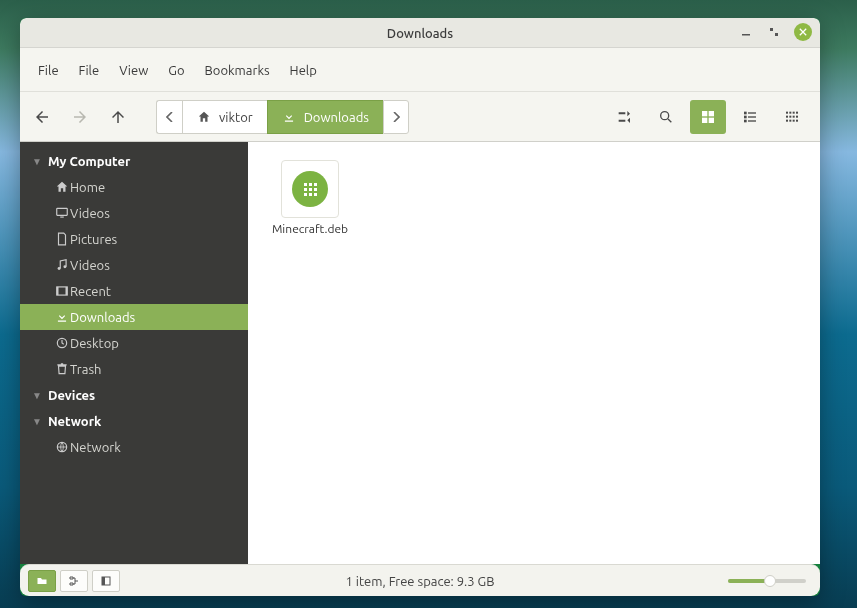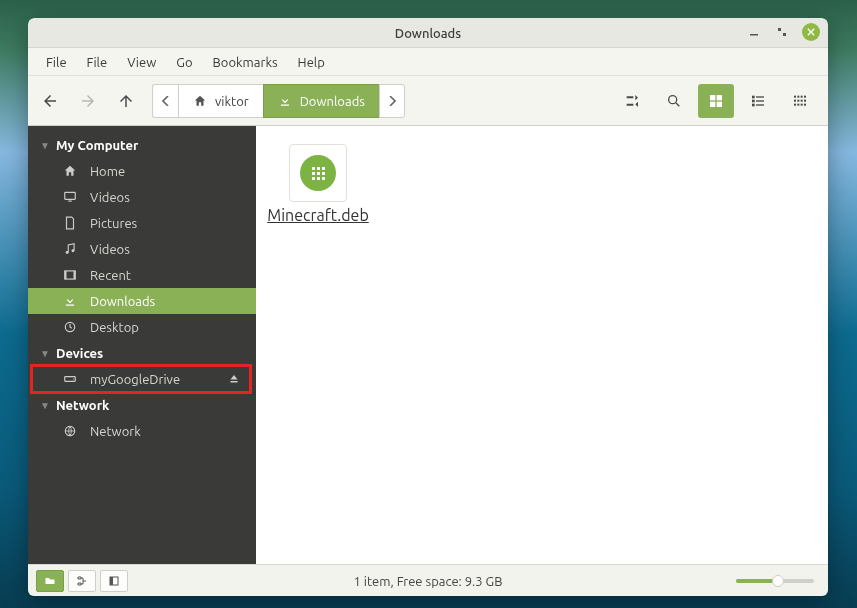--- a/index.html
+++ b/index.html
@@ -1,47 +1,47 @@
 <!DOCTYPE html>
 <html><head>
 <meta charset="utf-8">
 <style>
 * { box-sizing: border-box; margin: 0; padding: 0; font-family: "Ubuntu", "Cantarell", sans-serif; }
 body {
   background: linear-gradient(180deg, #2b5f4a 0%, #3d7a5f 8%, #86b8e0 25%, #0c6b8f 55%, #0a5a7a 80%, #083d52 100%);
   width: 857px; height: 608px; overflow: hidden; position: relative;
 }
 .window {
-  position: absolute; left: 28px; top: 18px; width: 800px; height: 578px;
+  position: absolute; left: 20px; top: 18px; width: 800px; height: 578px;
   background: #15803d; border-radius: 6px; box-shadow: 0 6px 24px rgba(0,0,0,.35);
   display: flex; flex-direction: column; overflow: hidden;
 }
 .titlebar {
   height: 30px; background: #e8e8e2; display: flex; align-items: center; justify-content: center;
   position: relative; border-top-left-radius: 6px; border-top-right-radius: 6px;
   border-bottom: 1px solid #d5d5d0;
 }
 .titlebar .title { font-size: 13px; color: #3b3b3b; font-weight: 500; }
 .win-controls { position: absolute; right: 8px; top: 5px; display: flex; gap: 12px; align-items: center; }
 .win-btn { width: 16px; height: 16px; display:flex; align-items:center; justify-content:center; color:#555; font-size:12px; cursor:pointer; }
 .close-btn { width: 18px; height: 18px; background:#8fb944; border-radius:50%; display:flex; align-items:center; justify-content:center; }
 .close-btn svg { width:8px; height:8px; }
 .menubar {
-  height: 28px; background:#f5f5f0; display:flex; align-items:center; padding:0 10px; gap:4px;
+  height: 44px; background:#f5f5f0; display:flex; align-items:center; padding:0 10px; gap:4px;
   border-bottom:1px solid #e0e0da;
 }
 .menubar .menu-item { font-size:13px; color:#3a3a3a; padding:4px 8px; cursor:pointer; }
 .toolbar {
   height: 50px; background:#f5f5f0; display:flex; align-items:center; padding:0 10px; gap:8px;
   border-bottom:1px solid #d0d0ca;
 }
 .nav-group { display:flex; gap:14px; align-items:center; }
 .nav-btn { width:24px; height:24px; display:flex; align-items:center; justify-content:center; color:#4a4a4a; cursor:pointer; }
 .nav-btn.disabled { color:#b8b8b0; cursor:default; }
-.breadcrumb { display:flex; margin-left:6px; }
+.breadcrumb { display:flex; margin-left:18px; }
 .bc-prev {
   width:26px; height:34px; background:#fff; border:1px solid #cfcfc7;
   display:flex; align-items:center; justify-content:center; color:#666; font-size:14px;
   border-top-left-radius:3px; border-bottom-left-radius:3px;
   border-right:none;
 }
 .bc-seg {
   height:34px; display:flex; align-items:center; padding:0 14px; gap:8px;
   background:#fff; border:1px solid #cfcfc7; font-size:13px; color:#444;
   border-right:none;
@@ -62,21 +62,21 @@
 .body { flex:1; display:flex; min-height:0; }
 .sidebar {
   width:228px; background:#3a3a38; color:#ddd; display:flex; flex-direction:column;
   padding-top:6px; font-size:13px;
 }
 .sb-header {
   display:flex; align-items:center; gap:6px; padding:6px 12px; color:#fff; font-weight:600;
 }
 .sb-header .chev { font-size:10px; color:#888; }
 .sb-item {
-  display:flex; align-items:center; gap:12px; padding:6px 12px 6px 34px;
+  display:flex; align-items:center; gap:0; padding:6px 12px 6px 34px;
   color:#d5d5d0; cursor:pointer; position:relative;
 }
 .sb-item .ico { width:16px; display:flex; justify-content:center; }
 .sb-item.active { background:#8bb157; color:#fff; }
 .sb-item .eject { margin-left:auto; margin-right:4px; }
 .sb-item.underlined .lbl { text-decoration: underline; }
 .highlight-box {
   position:absolute; left:2px; right:4px; top:-2px; bottom:-2px;
   border:3px solid #e32424; pointer-events:none;
 }
@@ -90,21 +90,21 @@
 .file-icon {
   width:58px; height:58px; background:#fff; border:1px solid #e2e2da; border-radius:4px;
   display:flex; align-items:center; justify-content:center;
 }
 .deb-badge {
   width:36px; height:36px; background:#7cb342; border-radius:50%;
   display:flex; align-items:center; justify-content:center;
 }
 .deb-badge .grid { display:grid; grid-template-columns:repeat(3,3px); grid-template-rows:repeat(3,3px); gap:2px; }
 .deb-badge .grid span { background:#fff; width:3px; height:3px; }
-.file-label { font-size:16px; color:#333; text-align:center; line-height:1.2;text-decoration:underline; }
+.file-label { font-size:12px; color:#333; text-align:center; line-height:1.2; }
 .statusbar {
   height:32px; background:#f3f3ee; border-top:1px solid #d9d9d2;
   display:flex; align-items:center; padding:0 8px; font-size:13px; color:#444;
 }
 .sb-left-btns { display:flex; gap:4px; }
 .sbtn {
   width:28px; height:22px; background:#fdfdfb; border:1px solid #cfcfc7; border-radius:2px;
   display:flex; align-items:center; justify-content:center; cursor:pointer;
 }
 .sbtn.active { background:#8bb157; border-color:#7aa046; color:#fff; }
@@ -314,39 +314,32 @@
       </div>
       <div class="sb-item">
         <span class="ico">
             <svg width="14" height="14" viewBox="0 0 24 24">
               <circle cx="12" cy="12" r="8" fill="none" stroke="#ccc" stroke-width="2"></circle>
               <path d="M12 7v5l3 2" fill="none" stroke="#ccc" stroke-width="2"></path>
             </svg>
           </span>
         <span class="lbl">Desktop</span>
       </div>
+      <div class="sb-item">
+        <span class="ico">
+            <svg width="14" height="14" viewBox="0 0 24 24">
+              <path d="M6 7h12l-1 13H7zM4 5h16M10 3h4" fill="none" stroke="#ccc" stroke-width="2"></path>
+            </svg>
+          </span>
+        <span class="lbl">Trash</span>
+      </div>
 
       <div class="sb-header">
         <span class="chev">▼</span>
         <span>Devices</span>
-      </div>
-      <div class="sb-item" style="position:relative;">
-        <div class="highlight-box"></div>
-        <span class="ico">
-            <svg width="14" height="14" viewBox="0 0 24 24">
-              <rect x="3" y="8" width="18" height="8" rx="1" fill="none" stroke="#ccc" stroke-width="2"></rect>
-              <circle cx="18" cy="12" r="1" fill="#ccc"></circle>
-            </svg>
-          </span>
-        <span class="lbl">myGoogleDrive</span>
-        <span class="eject">
-            <svg width="12" height="12" viewBox="0 0 24 24">
-              <path d="M12 4l7 9H5zM5 16h14v3H5z" fill="#ccc"></path>
-            </svg>
-          </span>
       </div>
 
       <div class="sb-header">
         <span class="chev">▼</span>
         <span>Network</span>
       </div>
       <div class="sb-item">
         <span class="ico">
             <svg width="14" height="14" viewBox="0 0 24 24">
               <circle cx="12" cy="12" r="8" fill="none" stroke="#ccc" stroke-width="2"></circle>
@@ -372,21 +365,21 @@
                 <span></span>
                 <span></span>
               </div>
             </div>
         </div>
         <span class="file-label">Minecraft.deb</span>
       </div>
     </div>
   </div>
 
-  <div class="statusbar" style="position:relative;">
+  <div class="statusbar" style="position:relative;border-radius:9px;">
     <div class="sb-left-btns">
       <div class="sbtn active">
         <svg width="12" height="12" viewBox="0 0 24 24">
             <path d="M3 6h7l2 3h9v9H3z" fill="#fff"></path>
           </svg>
       </div>
       <div class="sbtn">
         <svg width="12" height="12" viewBox="0 0 24 24">
             <path d="M4 4h6v4H4zM4 16h6v4H4zM10 6h4v12h-4M14 12h6" fill="none" stroke="#555" stroke-width="2"></path>
           </svg>

